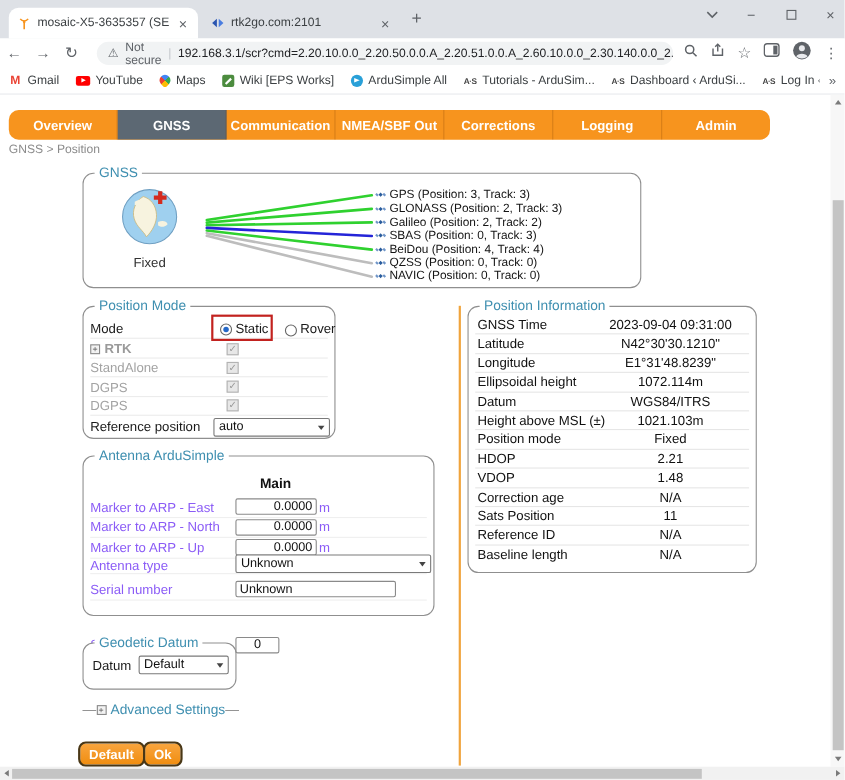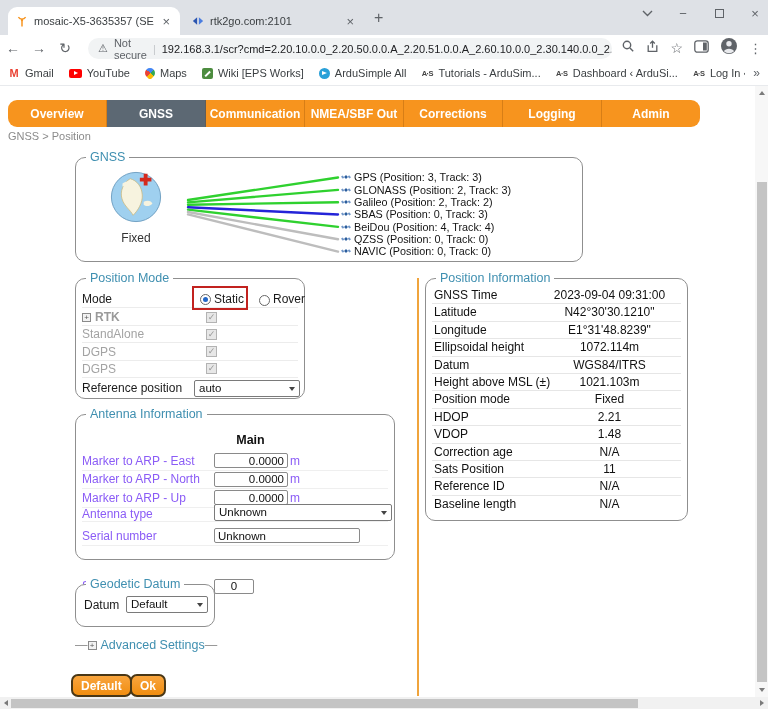--- a/index.html
+++ b/index.html
@@ -386,21 +386,21 @@
       </div>
     <div class="pm-row" style="top:99px;height:20px;border-bottom:none;">
       <span class="pm-label">Reference position</span>
       <span class="select" style="position:absolute;left:112px;width:106px;">
         <span>auto</span>
       </span>
     </div>
   </div>
 
   <div class="fieldset fs-antenna">
-    <span class="legend">Antenna Information</span>
+    <span class="legend">Antenna ArduSimple</span>
     <div class="ant-main">Main</div>
     <div class="arp-rows">
         <div class="ant-row" style="top: 37px;">
       <span class="ant-label arp-label">Marker to ARP - East</span>
       <input class="tinput num" style="position: absolute; left: 132px; width: 74px;" value="0.0000">
       <span class="ant-label arp-unit" style="position:absolute;left:208px;">m</span>
     </div>
         <div class="ant-row" style="top: 55.6px;">
       <span class="ant-label arp-label">Marker to ARP - North</span>
       <input class="tinput num" style="position: absolute; left: 132px; width: 74px;" value="0.0000">

